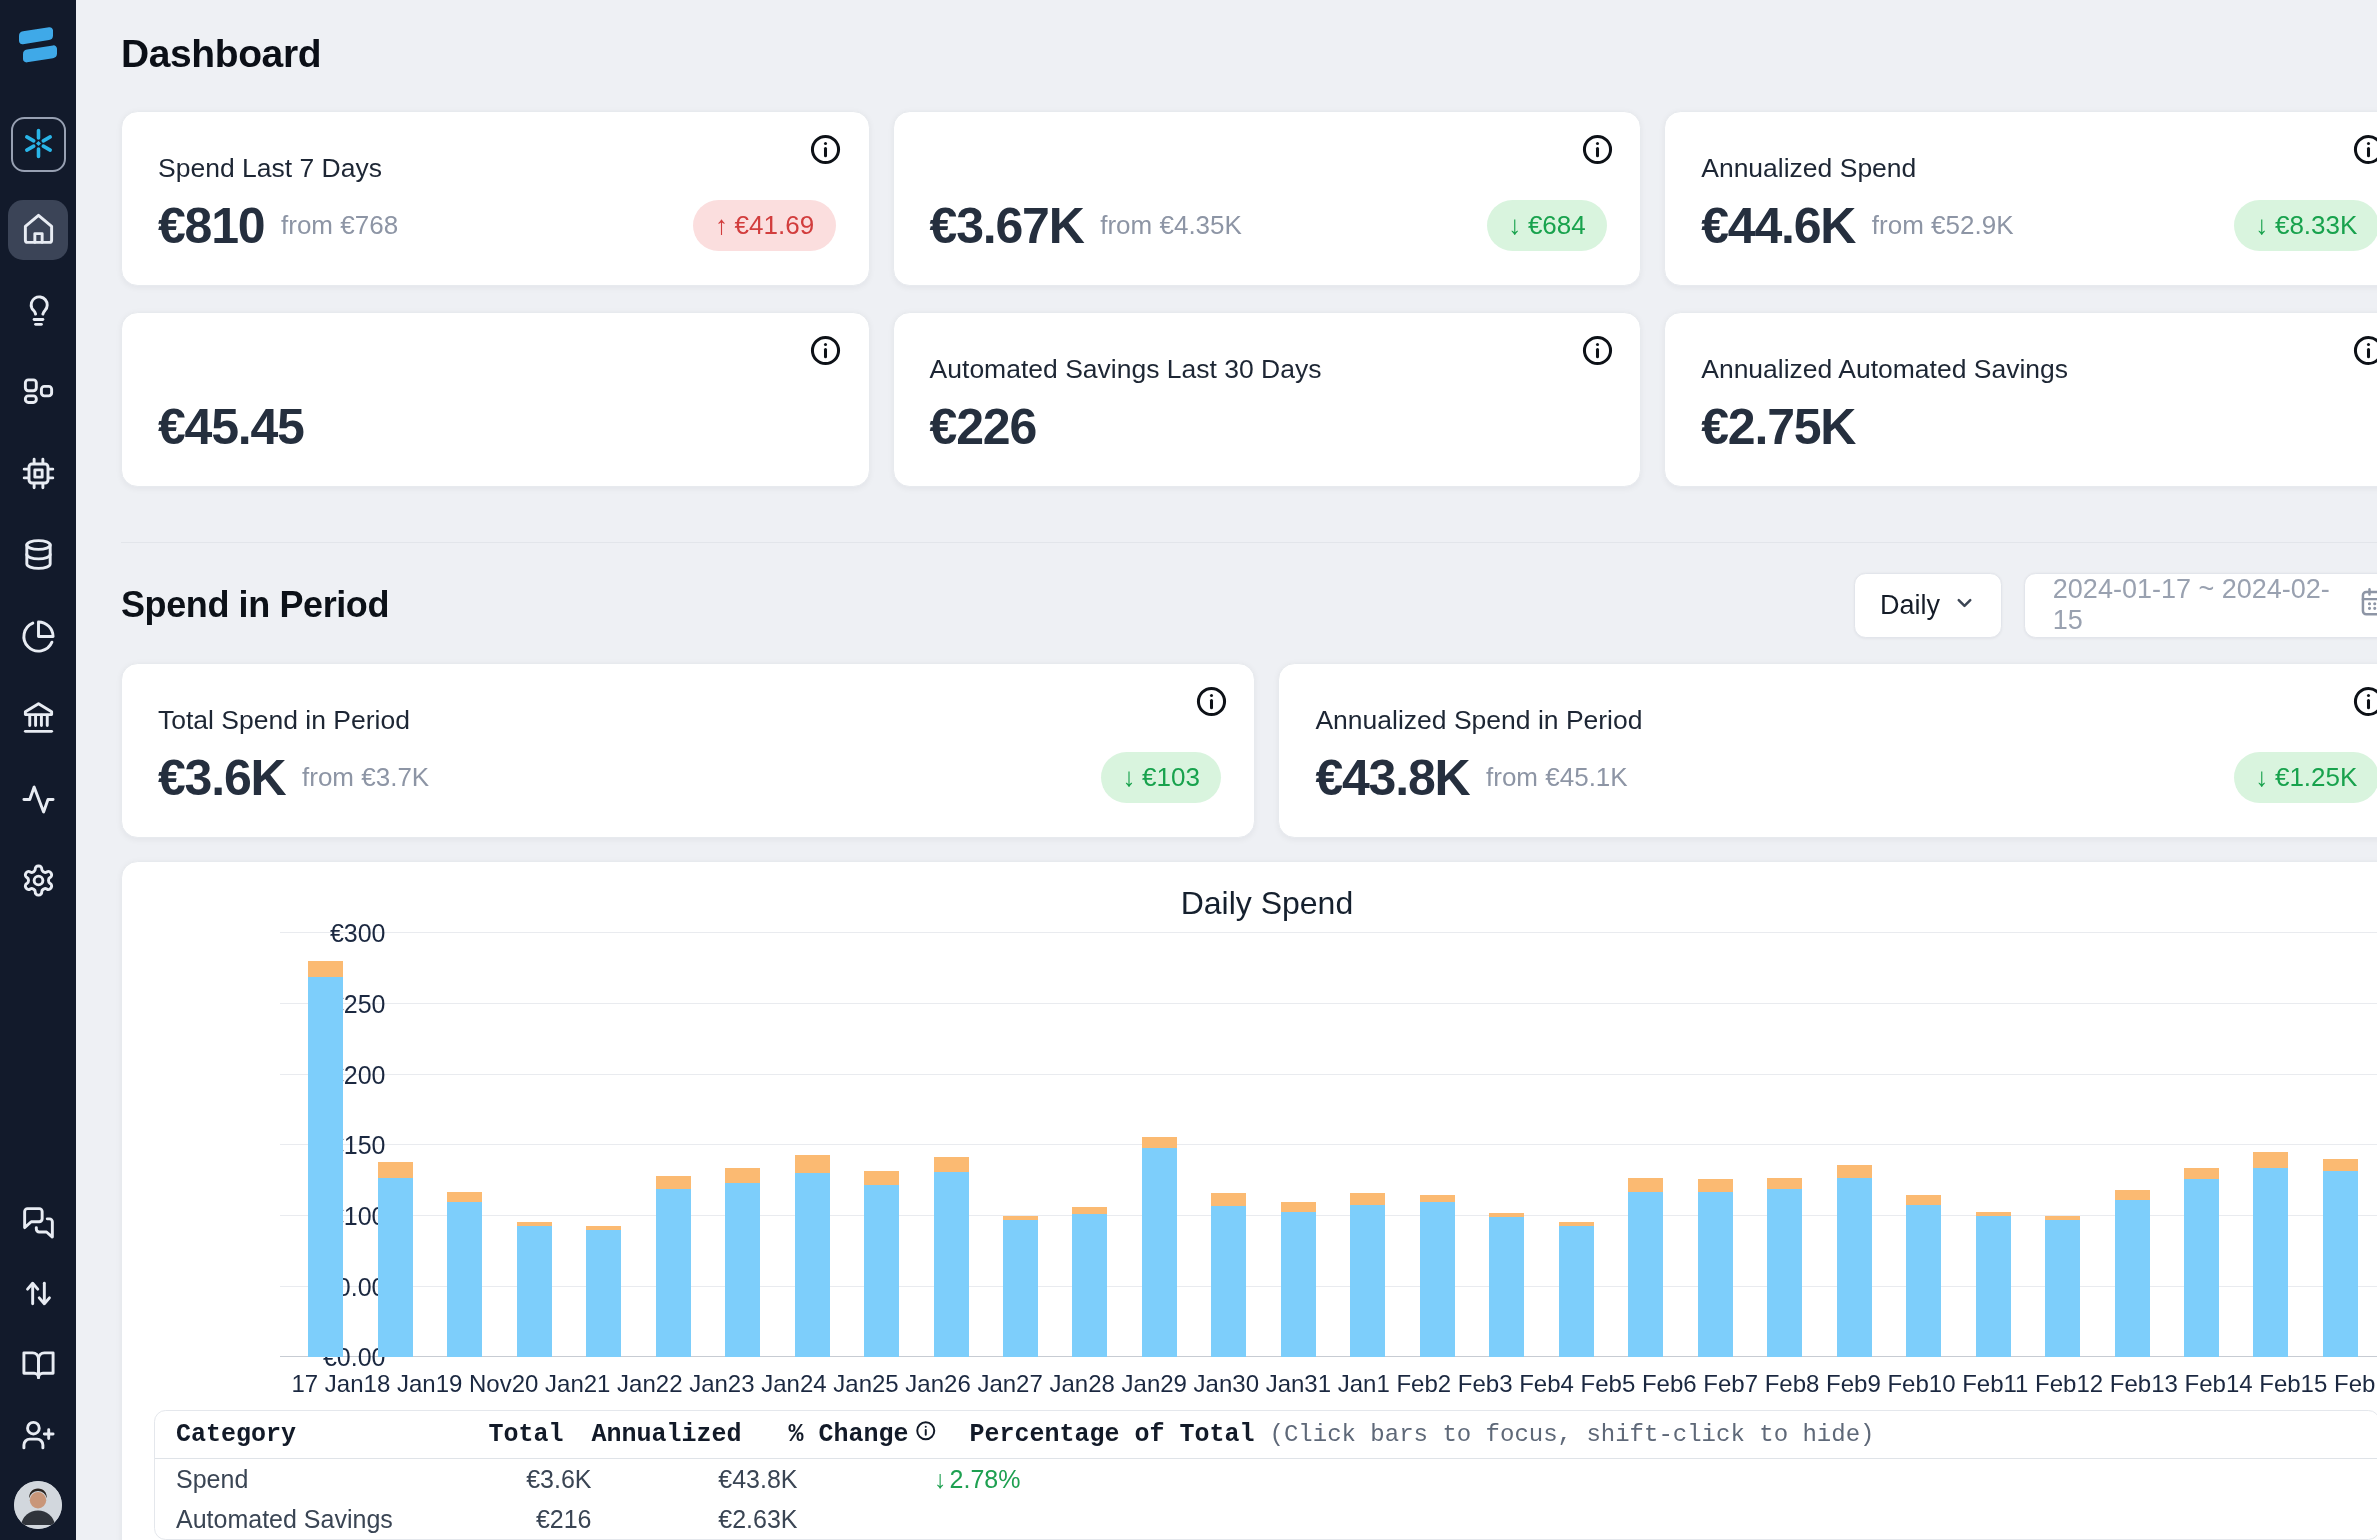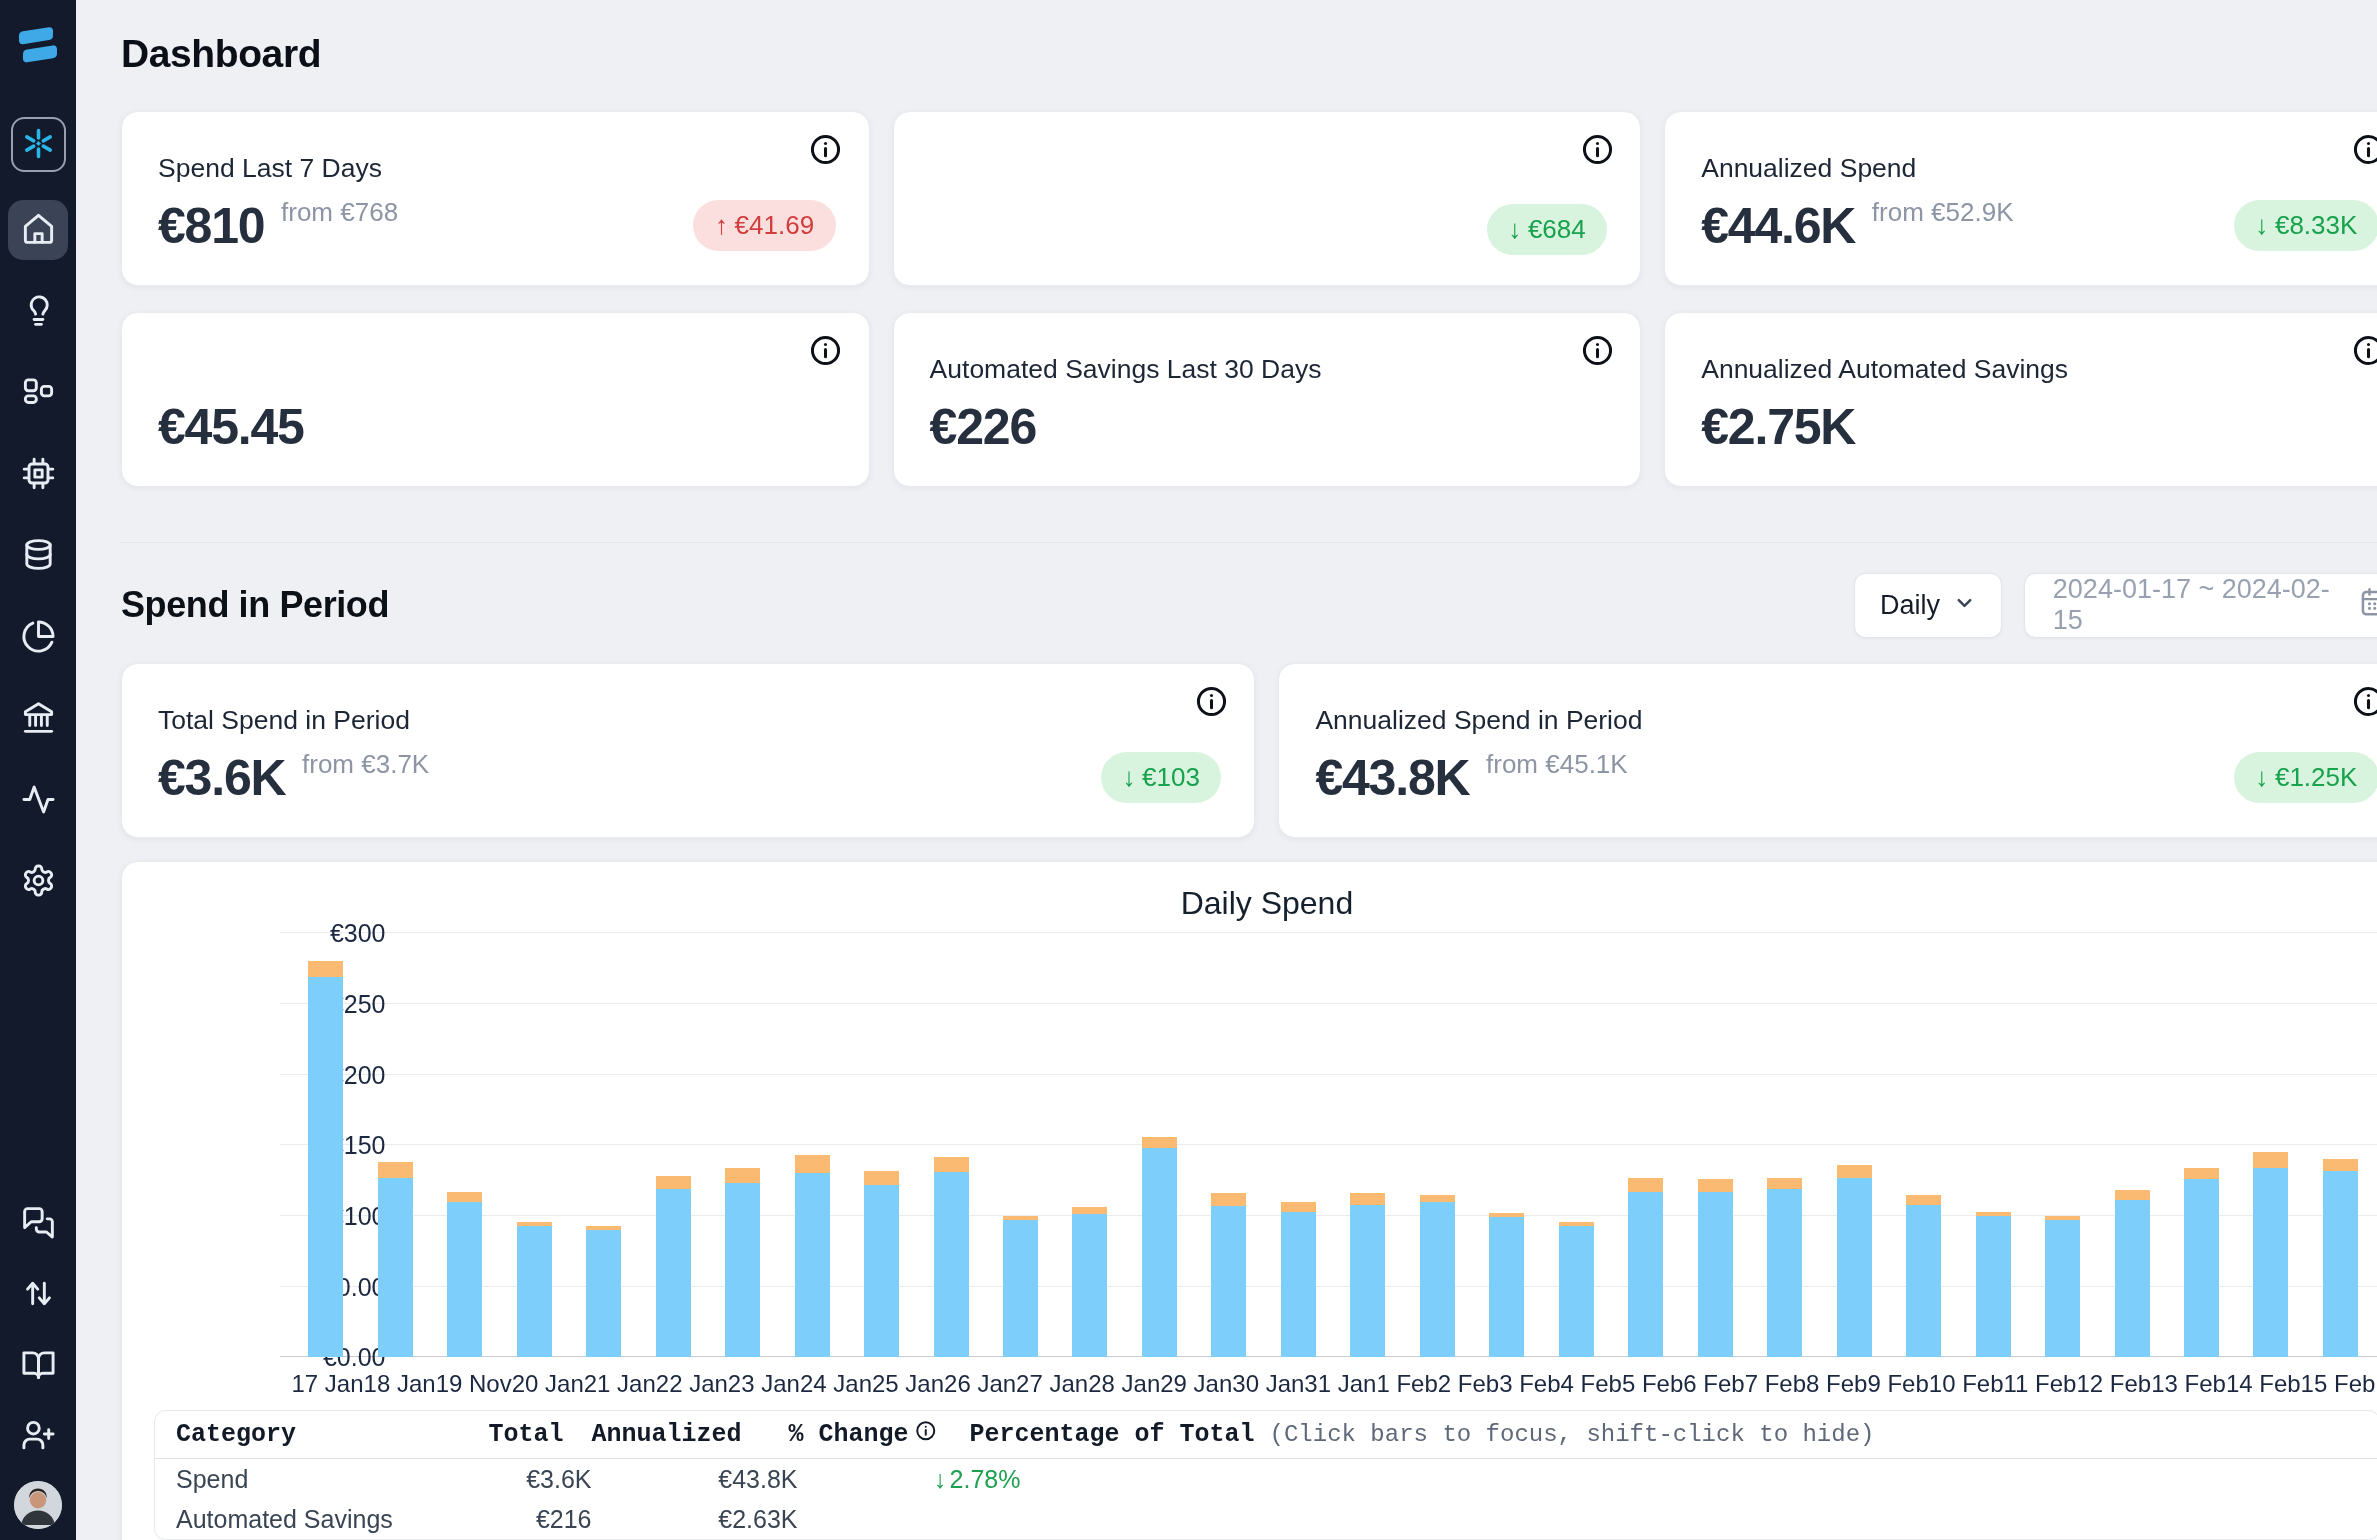--- a/index.html
+++ b/index.html
@@ -36,21 +36,21 @@
   h1.page-title { font-size:39px; font-weight:700; color:#0b0f17; letter-spacing:-0.4px; margin:6.6px 0 35px; }
   .stat-grid { display:grid; grid-template-columns:repeat(3,1fr); column-gap:23px; row-gap:26px; }
   .card {
     position:relative; background:#fff; border:0.8px solid #e7eaee; border-radius:16.6px;
     height:175px; padding:31.5px 36px; box-shadow:0 1.7px 6.6px rgba(16,24,40,.05);
   }
   .card-label { font-size:26.5px; color:#1d2634; margin-top:10px; }
   .info-btn { position:absolute; top:21.5px; right:26.5px; width:33px; height:33px; color:#0d1117; cursor:pointer; }
   .info-btn svg { width:33px; height:33px; }
   .value-row { position:absolute; left:36px; right:33px; bottom:30px; display:flex; align-items:center; }
-  .value-group { display:flex; align-items:flex-start; gap:16.6px; }
+  .value-group { display:flex; align-items:center; gap:16.6px; }
   .big-value { font-size:50px; font-weight:700; color:#252f3e; letter-spacing:-1.2px; }
   .from-text { font-size:26px; color:#8d95a5; }
   .badge {
     margin-left:auto; display:flex; align-items:center; gap:6.6px; border-radius:828px;
     padding:10px 21.5px; font-size:26px; font-weight:500;
   }
   .badge.positive { background:#d9f4de; color:#18a24d; }
   .badge.negative { background:#fbdede; color:#d23d3d; }
   
   .section-divider { margin-top:55px; border-top:0.8px solid #e2e5ea; }
@@ -242,20 +242,24 @@
           </span>
         </div>
       </div>
       <div class="card">
         <div class="info-btn"><svg viewBox="0 0 24 24" fill="none" stroke="currentColor" stroke-width="2.2" stroke-linecap="round" stroke-linejoin="round">
             <circle cx="12" cy="12" r="9.5"></circle>
             <path d="M12 11.2v5.3"></path>
             <path d="M12 7.6h.01"></path>
           </svg></div>
         <div class="value-row">
+          <div class="value-group">
+            <span class="big-value">€3.67K</span>
+            <span class="from-text">from €4.35K</span>
+          </div>
           <span class="badge positive">
             <span>↓</span>
             <span>€684</span>
           </span>
         </div>
       </div>
       <div class="card">
         <div class="card-label">Annualized Spend</div>
         <div class="info-btn"><svg viewBox="0 0 24 24" fill="none" stroke="currentColor" stroke-width="2.2" stroke-linecap="round" stroke-linejoin="round">
             <circle cx="12" cy="12" r="9.5"></circle>

